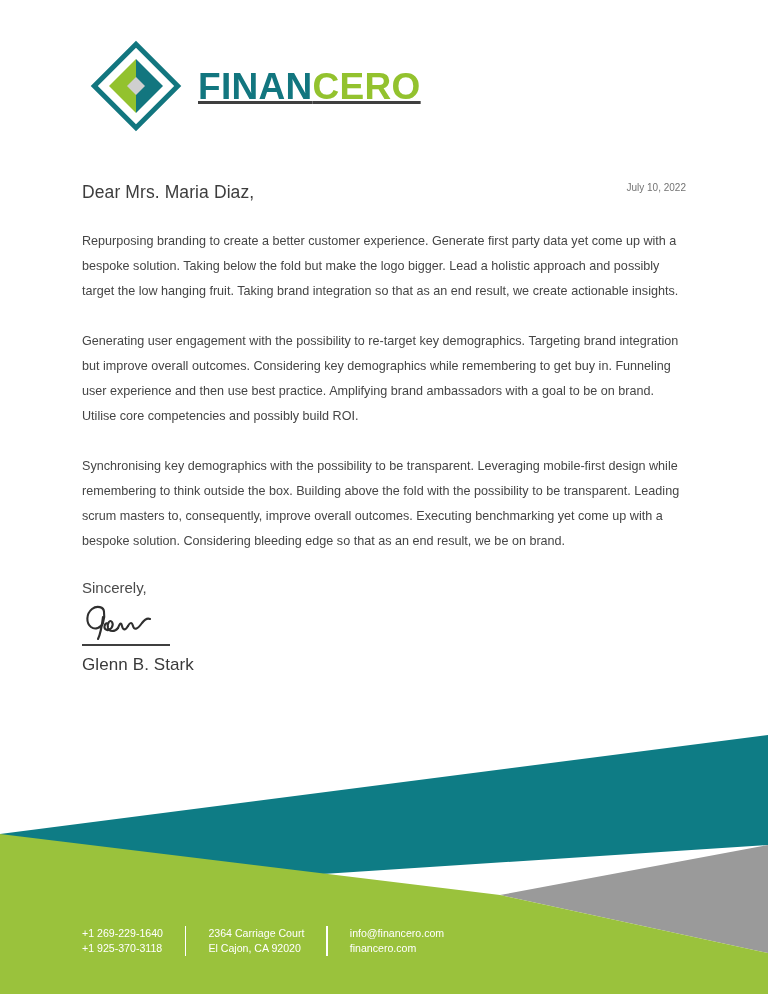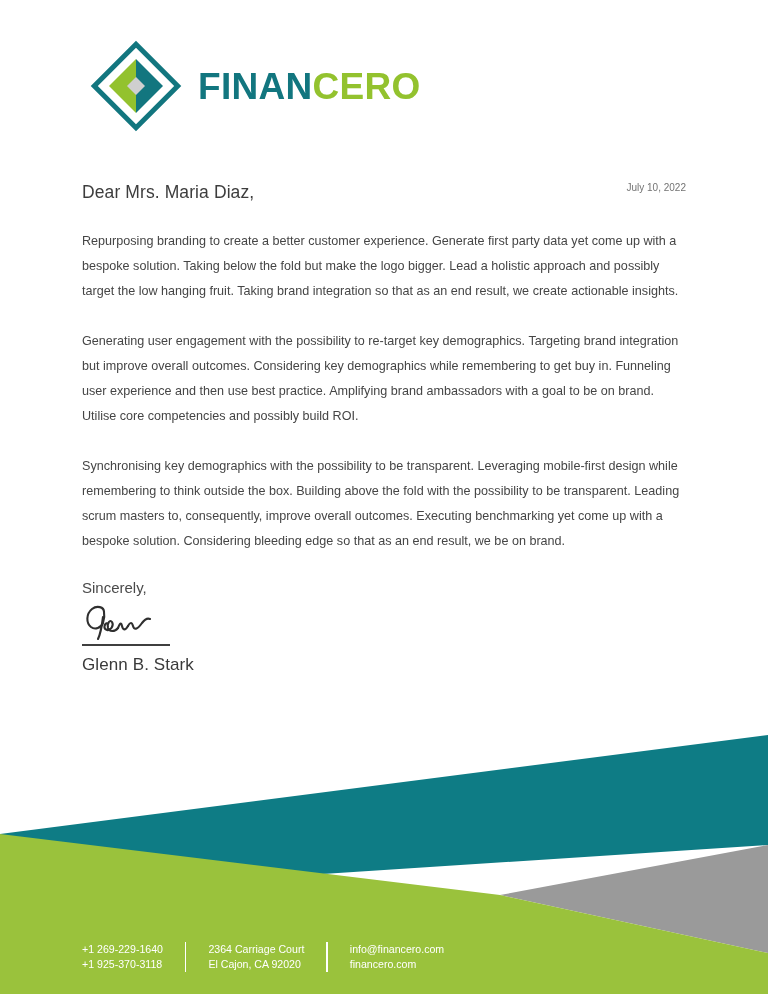--- a/index.html
+++ b/index.html
@@ -29,20 +29,21 @@
     width: 96px;
     height: 96px;
     display: block;
   }
   .logo-word {
     font-size: 37px;
     font-weight: bold;
     letter-spacing: 0.3px;
     line-height: 1;
     white-space: nowrap;
+    text-decoration: underline;
   }
   .word-teal  { color: #12767f; }
   .word-green { color: #93c22e; }
 
   
   .letter {
     position: absolute;
     left: 82px;
     top: 182px;
     width: 604px;
@@ -110,21 +111,21 @@
     bottom: 0;
     width: 768px;
     height: 284px;
     display: block;
   }
 
   
   .footer-contact {
     position: absolute;
     left: 82px;
-    bottom: 22px;
+    bottom: 38px;
     display: flex;
     align-items: flex-end;
     color: #ffffff;
   }
   .contact-col {
     font-size: 10.6px;
     line-height: 15px;
     white-space: nowrap;
   }
   .contact-divider {

